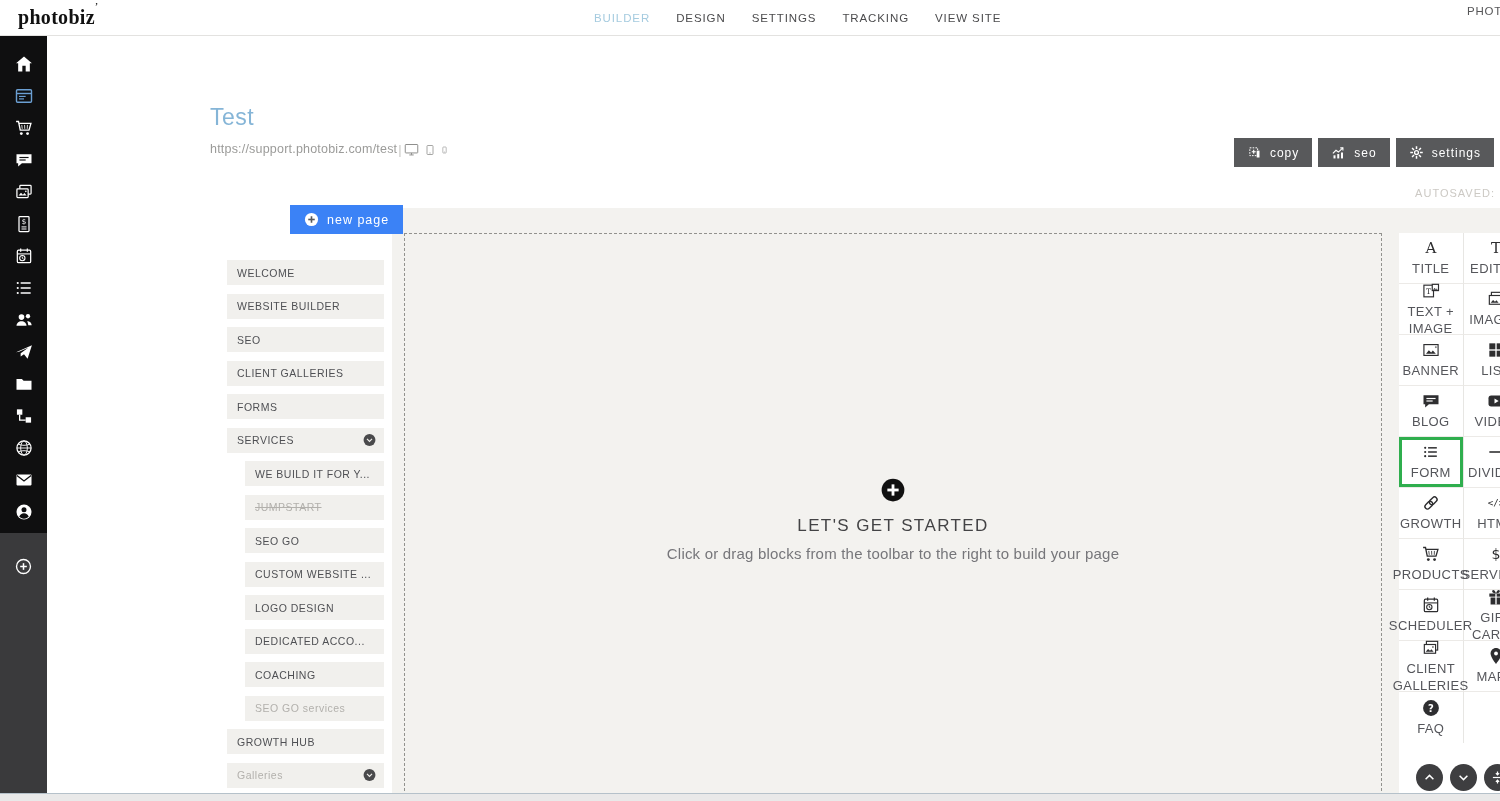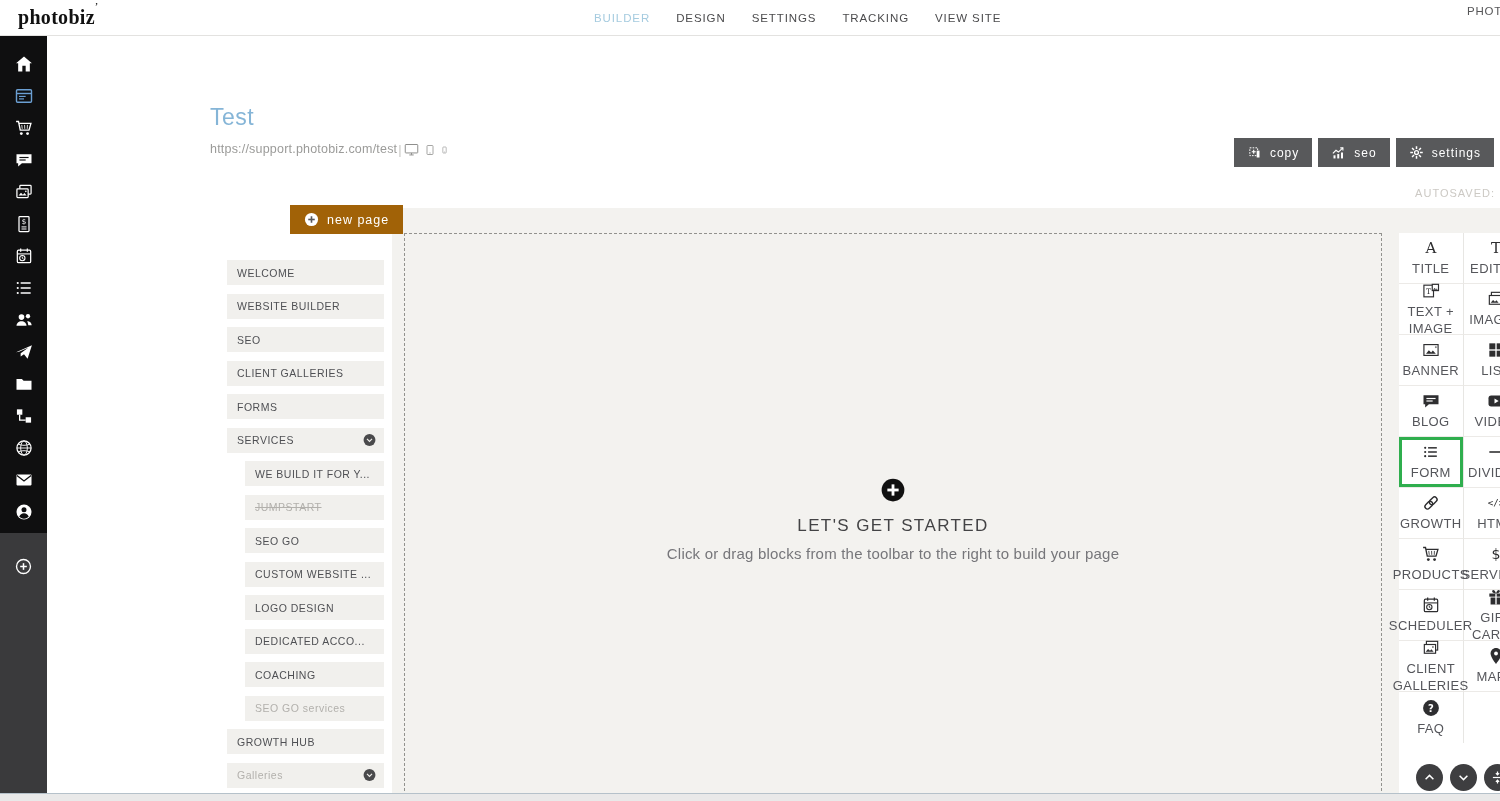--- a/index.html
+++ b/index.html
@@ -51,21 +51,21 @@
   .act-btn { display:flex; align-items:center; gap:8px; height:29px; padding:0 13px;
     background:#58595b; border:none; color:#fff; font-family:inherit; font-size:12px;
     letter-spacing:1px; cursor:pointer; }
   .act-btn .ic { width:15px; height:15px; }
   .act-btn .ic svg { width:100%; height:100%; display:block; }
 
   .autosaved { position:absolute; right:5px; top:151px; font-size:11px; letter-spacing:1px;
     color:#ccc9c4; }
 
   .new-page-btn { position:absolute; left:243px; top:169px; height:29px; padding:0 14px;
-    display:flex; align-items:center; gap:8px; background:#a16207; border:none; color:#fff;
+    display:flex; align-items:center; gap:8px; background:#3b82f6; border:none; color:#fff;
     font-family:inherit; font-size:12.5px; letter-spacing:1px; cursor:pointer; z-index:5; }
   .new-page-btn .ic { width:15px; height:15px; color:#fff; }
   .new-page-btn .ic svg { width:100%; height:100%; display:block; }
 
   
   .pages-panel { position:absolute; left:180px; top:224px; width:157px; z-index:5; }
   .page-row { position:relative; height:25px; margin-bottom:8.5px; background:#f1f0ed;
     display:flex; align-items:center; padding:0 10px; font-size:10.5px; letter-spacing:.5px;
     color:#4f5054; cursor:pointer; }
   .page-row.lvl1 { margin-left:18px; }

